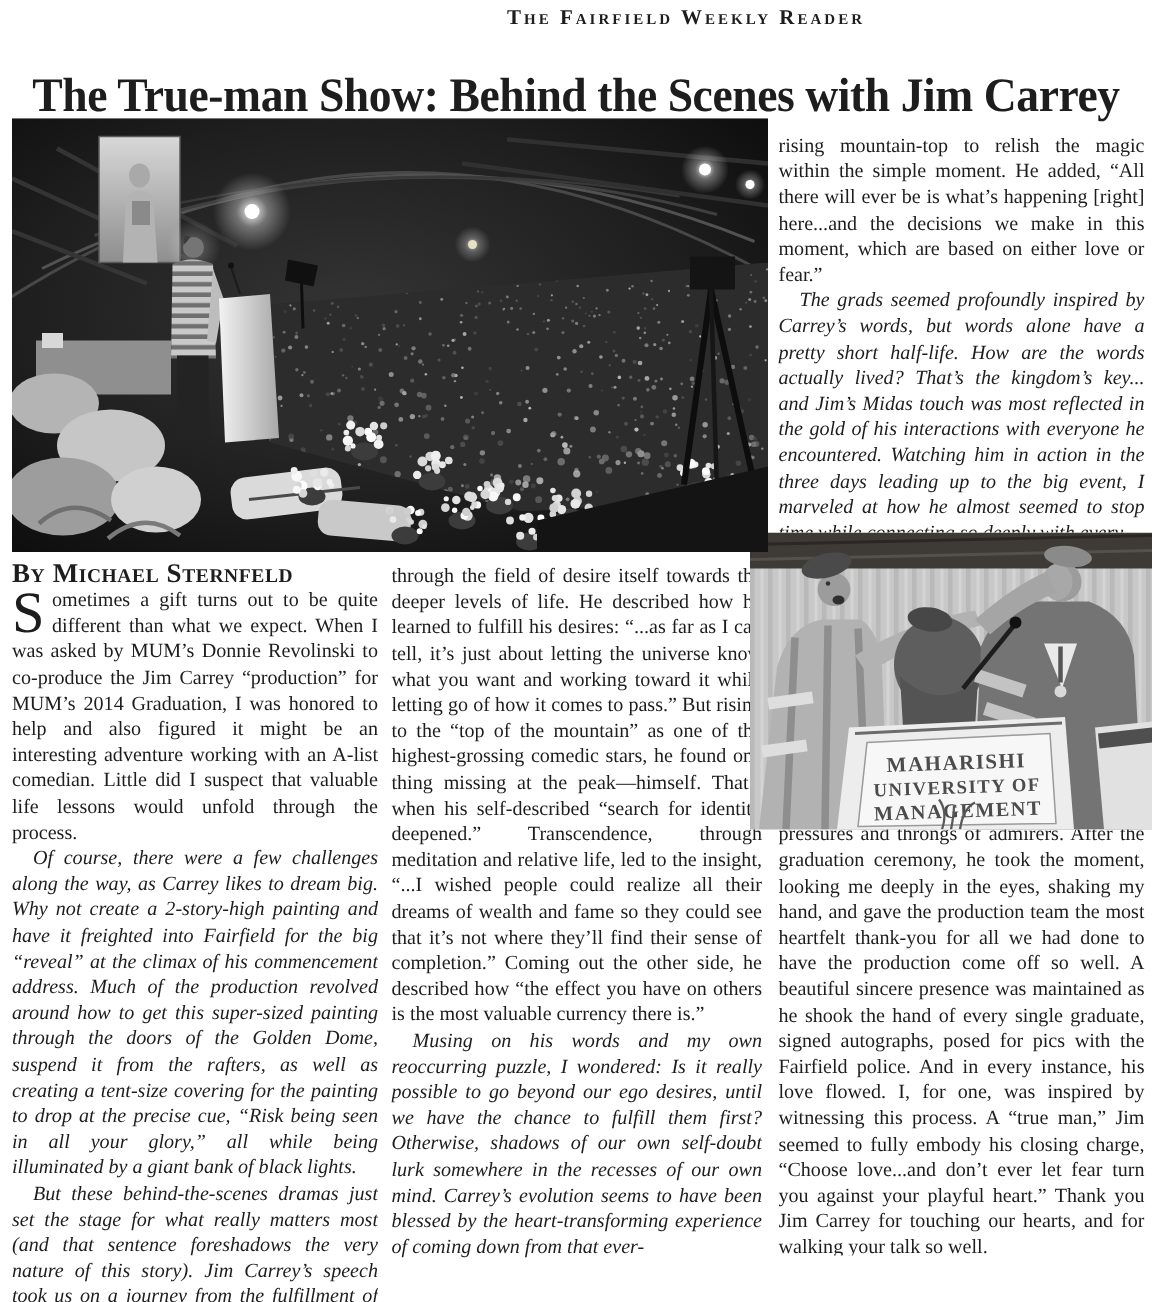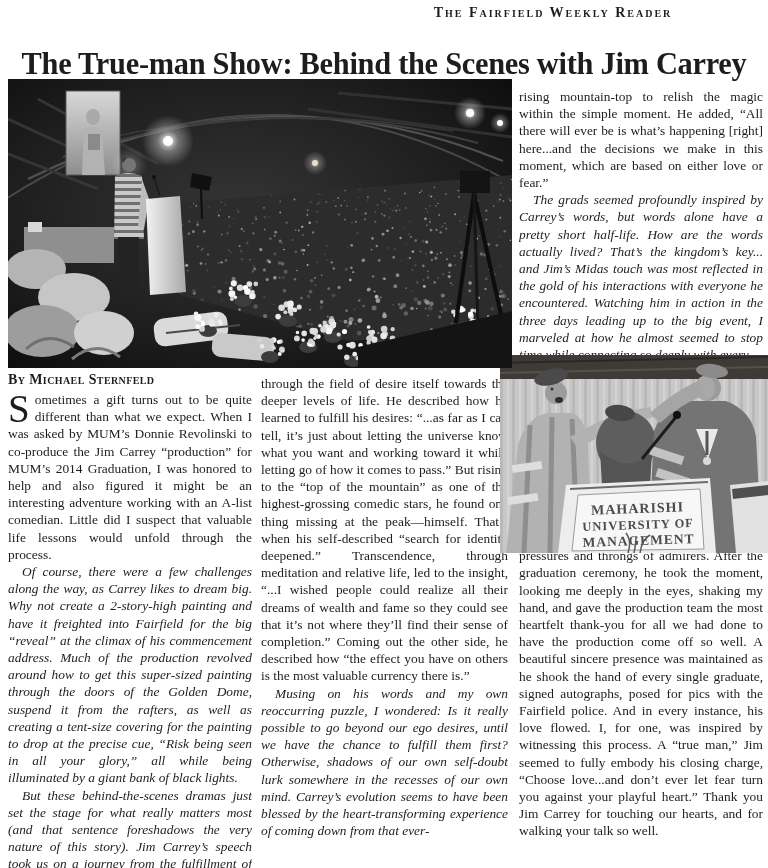--- a/index.html
+++ b/index.html
@@ -3,35 +3,35 @@
 <meta charset="utf-8">
 <style>
   html,body { margin:0; padding:0; background:#ffffff; }
   .page {
     position:relative; width:768px; height:868px; overflow:hidden;
     background:#ffffff; color:#1d1d1d;
     font-family:"Liberation Serif", serif;
   }
   .masthead {
     position:absolute; top:5px; left:338px; width:430px;
-    text-align:center; font-variant:small-caps; font-weight:bold;
+    font-variant:small-caps; font-weight:bold;
     font-size:14px; letter-spacing:2px; white-space:nowrap;
   }
   .headline {
     position:absolute; top:24px; left:0; width:768px;
     text-align:center; font-weight:bold; font-size:32px;
     transform:scaleX(0.95); transform-origin:50% 0;
     white-space:nowrap; letter-spacing:-0.3px;
   }
   .photo { position:absolute; overflow:hidden; background:#111; }
   #photo-main { left:8px; top:79px; width:504px; height:289px; z-index:2; }
   #photo-grad { left:500px; top:355px; width:268px; height:198px; z-index:1; background:#c6c6c6; }
   .byline {
     position:absolute; left:8px; top:372px;
-    font-variant:small-caps; font-weight:bold; font-size:14px; letter-spacing:0.4px;
+    font-variant:small-caps; font-weight:bold; font-size:18px; letter-spacing:0.4px;
   }
   .col {
     position:absolute; text-align:justify; font-size:13.4px; line-height:17.2px;
     overflow:hidden;
   }
   #col-left  { left:8px;   top:391px; width:244px; height:477px; }
   #col-middle{ left:261px; top:375px; width:247px; height:493px; }
   #col-right-top    { left:519px; top:88px;  width:244px; height:282px; }
   #col-right-bottom { left:519px; top:530px; width:244px; height:307px; }
   .col p { margin:0; padding:0; }

